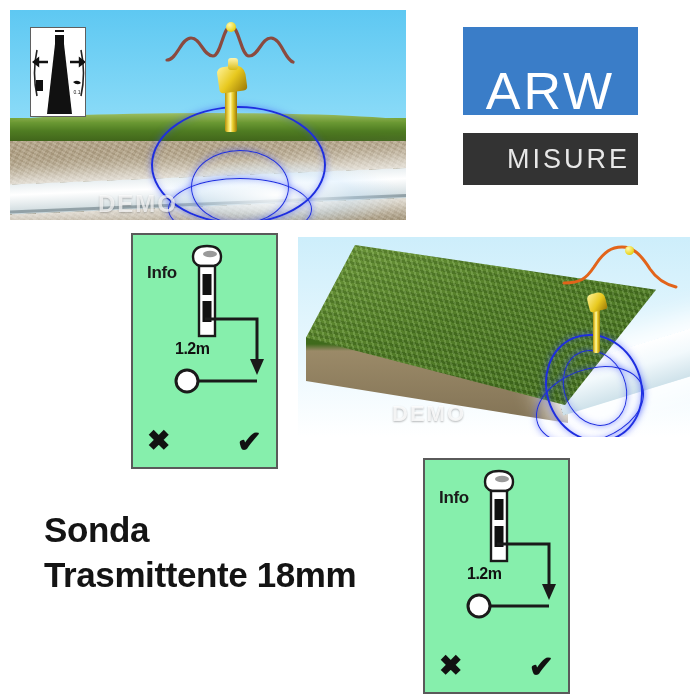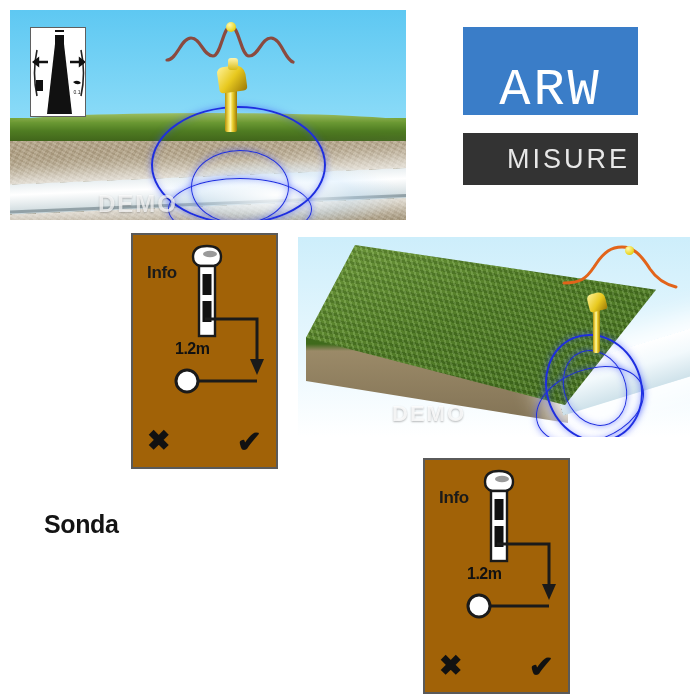--- a/index.html
+++ b/index.html
@@ -164,21 +164,21 @@
     position: absolute;
     background: #ffffff;
     border: 1.5px solid #5f5f5f;
     overflow: hidden;
   }
   #inset-1 { left: 20px; top: 17px; width: 56px; height: 90px; }
 
   
   .info-panel {
     position: absolute;
-    background: #a16207;
+    background: #86efac;
     border: 2px solid #5a5a5a;
     overflow: hidden;
   }
   #info-panel-1 { left: 131px; top: 233px; width: 147px; height: 236px; }
   #info-panel-2 { left: 423px; top: 458px; width: 147px; height: 236px; }
   .info-label {
     position: absolute; left: 14px; top: 28px;
     font-size: 17px; font-weight: bold; color: #1a1a1a;
     letter-spacing: -0.3px;
   }
@@ -193,35 +193,35 @@
   }
   .mark-check {
     position: absolute; right: 14px; bottom: 10px;
     font-size: 30px; font-weight: bold; color: #111111; line-height: 1;
   }
 
   
   #caption {
     position: absolute; left: 44px; top: 508px;
     width: 400px;
-    font-size: 25px; font-weight: bold; line-height: 1.28;
+    font-size: 35px; font-weight: bold; line-height: 1.28;
     color: #141414;
     letter-spacing: -0.4px;
   }
   #caption div { white-space: nowrap; }
 
   
   #logo { position: absolute; left: 463px; top: 27px; width: 175px; height: 158px; }
   #logo-arw {
     position: absolute; left: 0; top: 0; width: 175px; height: 88px;
     display: flex; align-items: center; justify-content: center;
   }
   #logo-arw-text {
     color: #ffffff; font-size: 52px; letter-spacing: 3px;
-    font-weight: normal; font-family: Liberation Mono, monospace; margin-top: 39px;
+    font-weight: normal; font-family: Liberation Sans, sans-serif; margin-top: 39px;
   }
   #logo-misure {
     position: absolute; left: 0; top: 106px; width: 175px; height: 52px;
     display: flex; align-items: center; justify-content: center; padding-left: 36px;
   }
   #logo-misure-text {
     color: #e8e8e8; font-size: 27px; letter-spacing: 3px;
     font-weight: normal; font-family: "Liberation Sans", sans-serif;
   }
 </style>
@@ -349,15 +349,16 @@
     </svg>
 
     <span class="dist-label">1.2m</span>
 
     <span class="mark-x">✖</span>
     <span class="mark-check">✔</span>
   </div>
 
   <div id="caption" style="color: rgb(20, 20, 20);">
     <div>Sonda</div>
+    <div>Trasmittente 18mm</div>
   </div>
 
 </div>
 
 </body></html>

